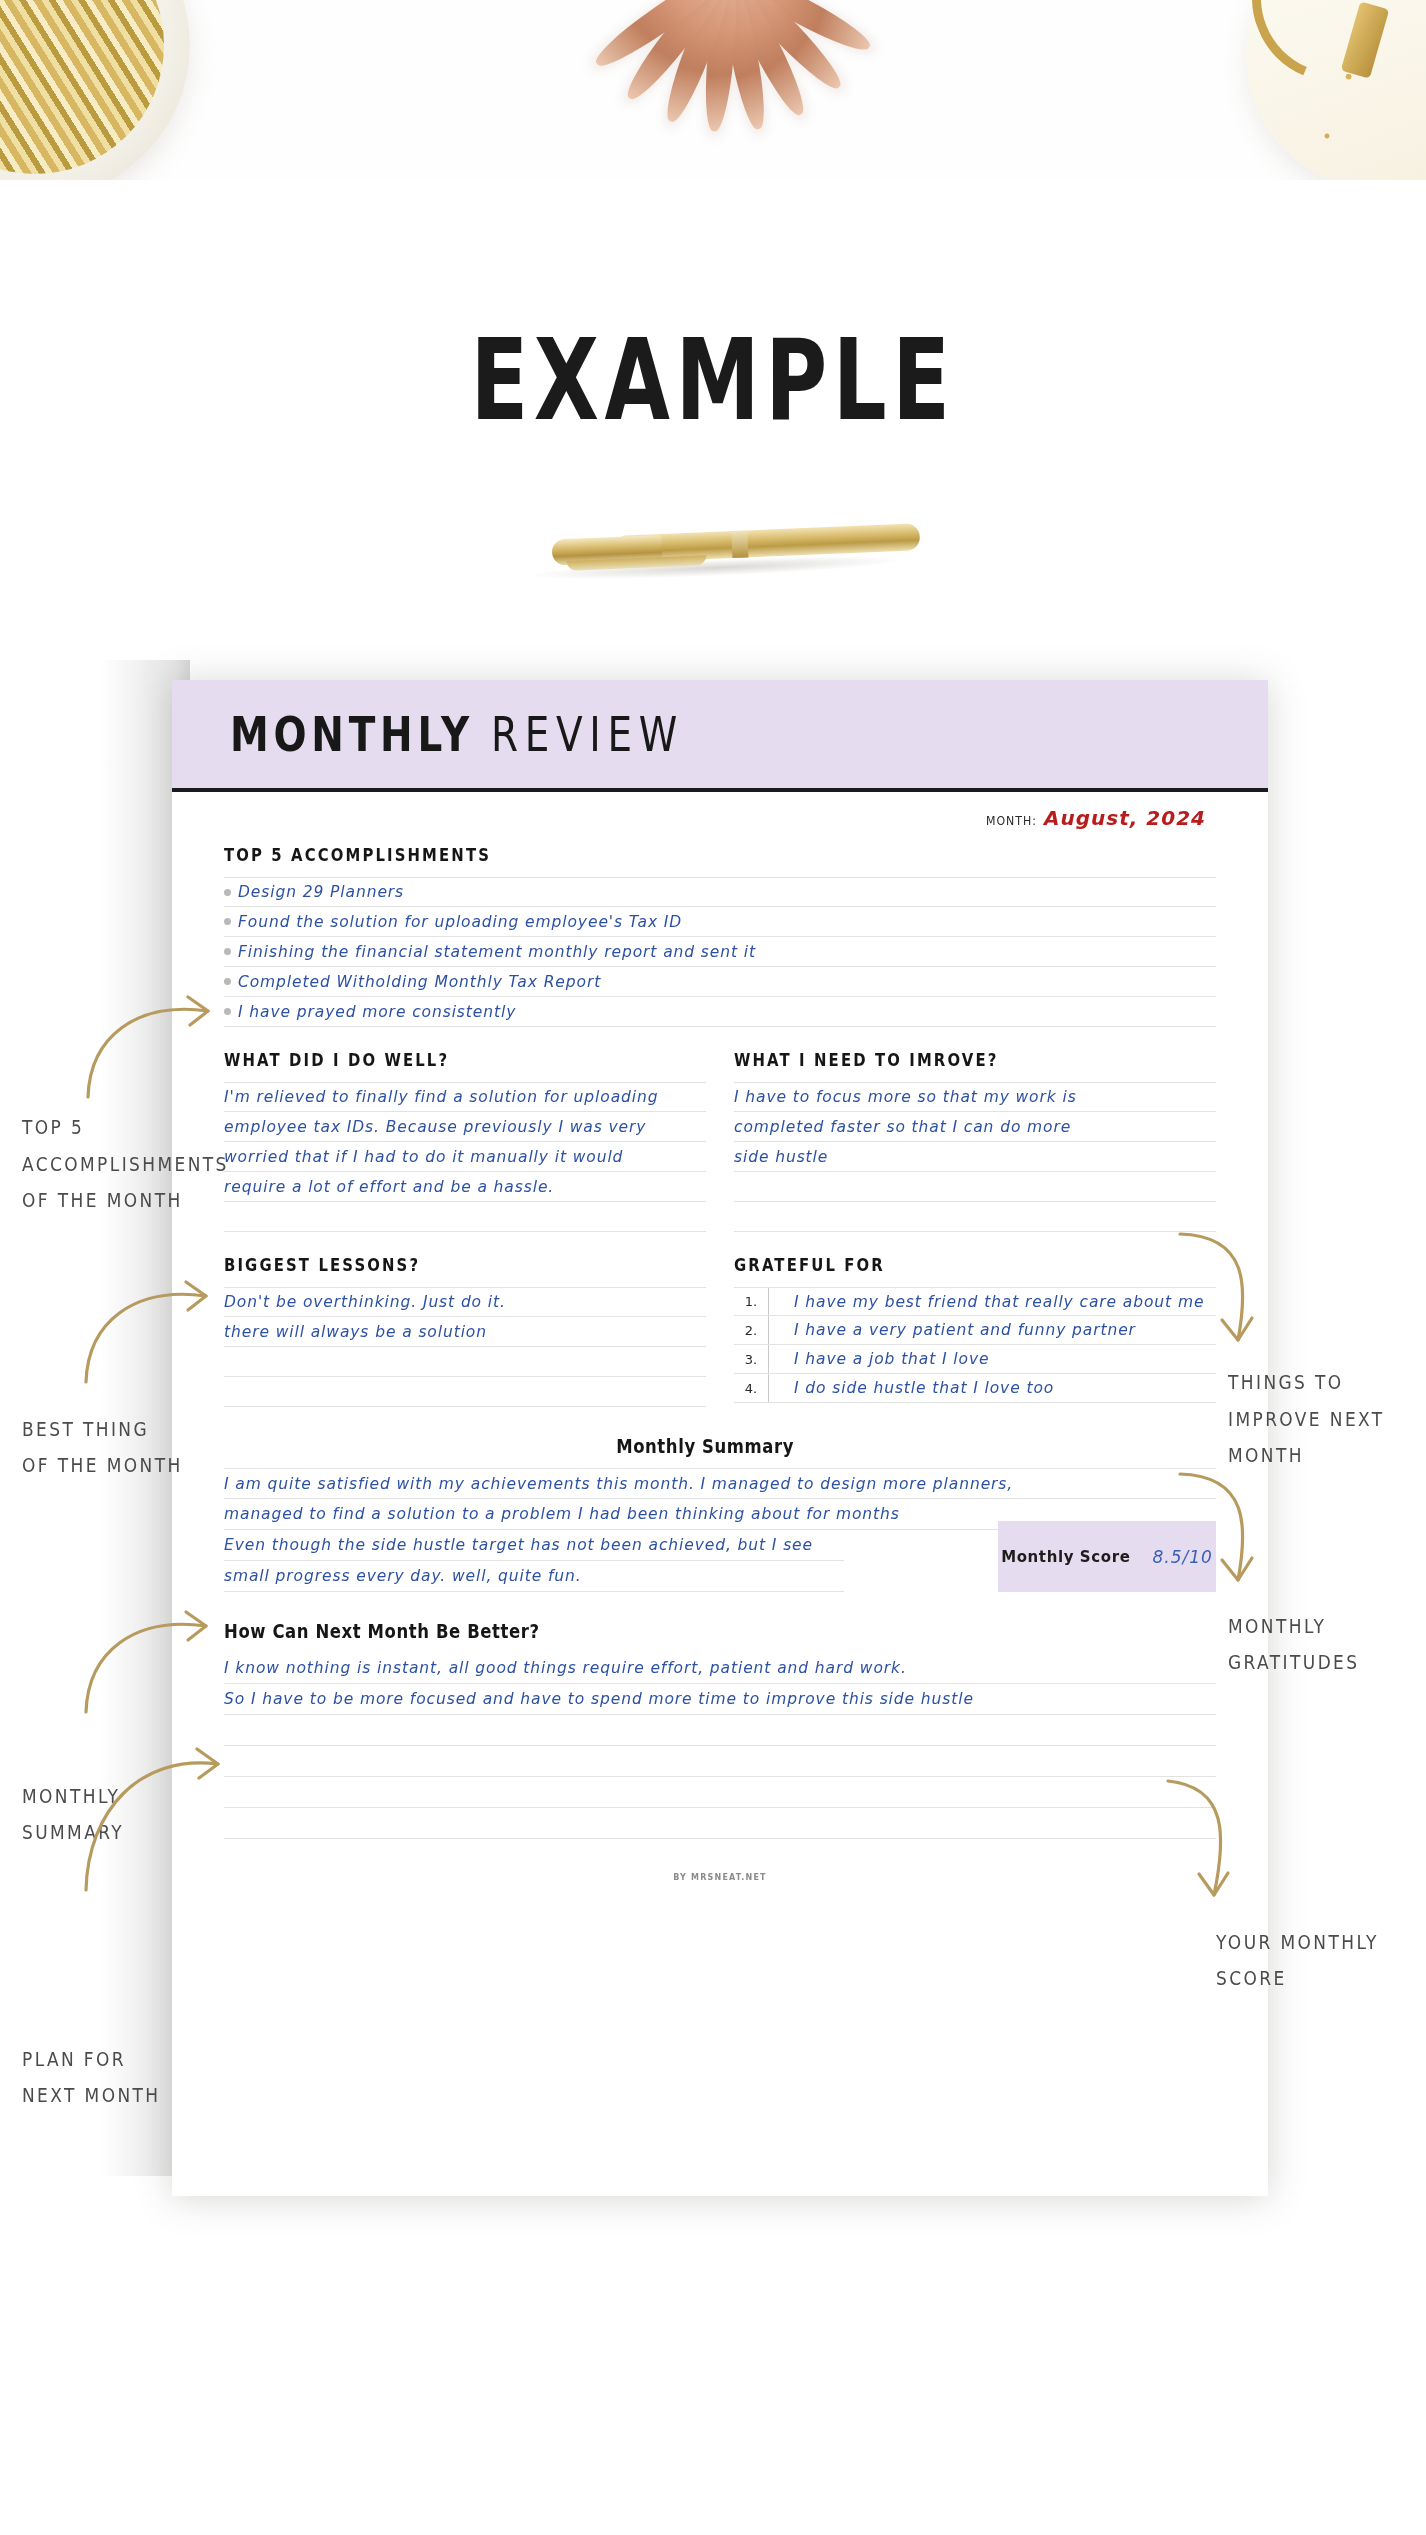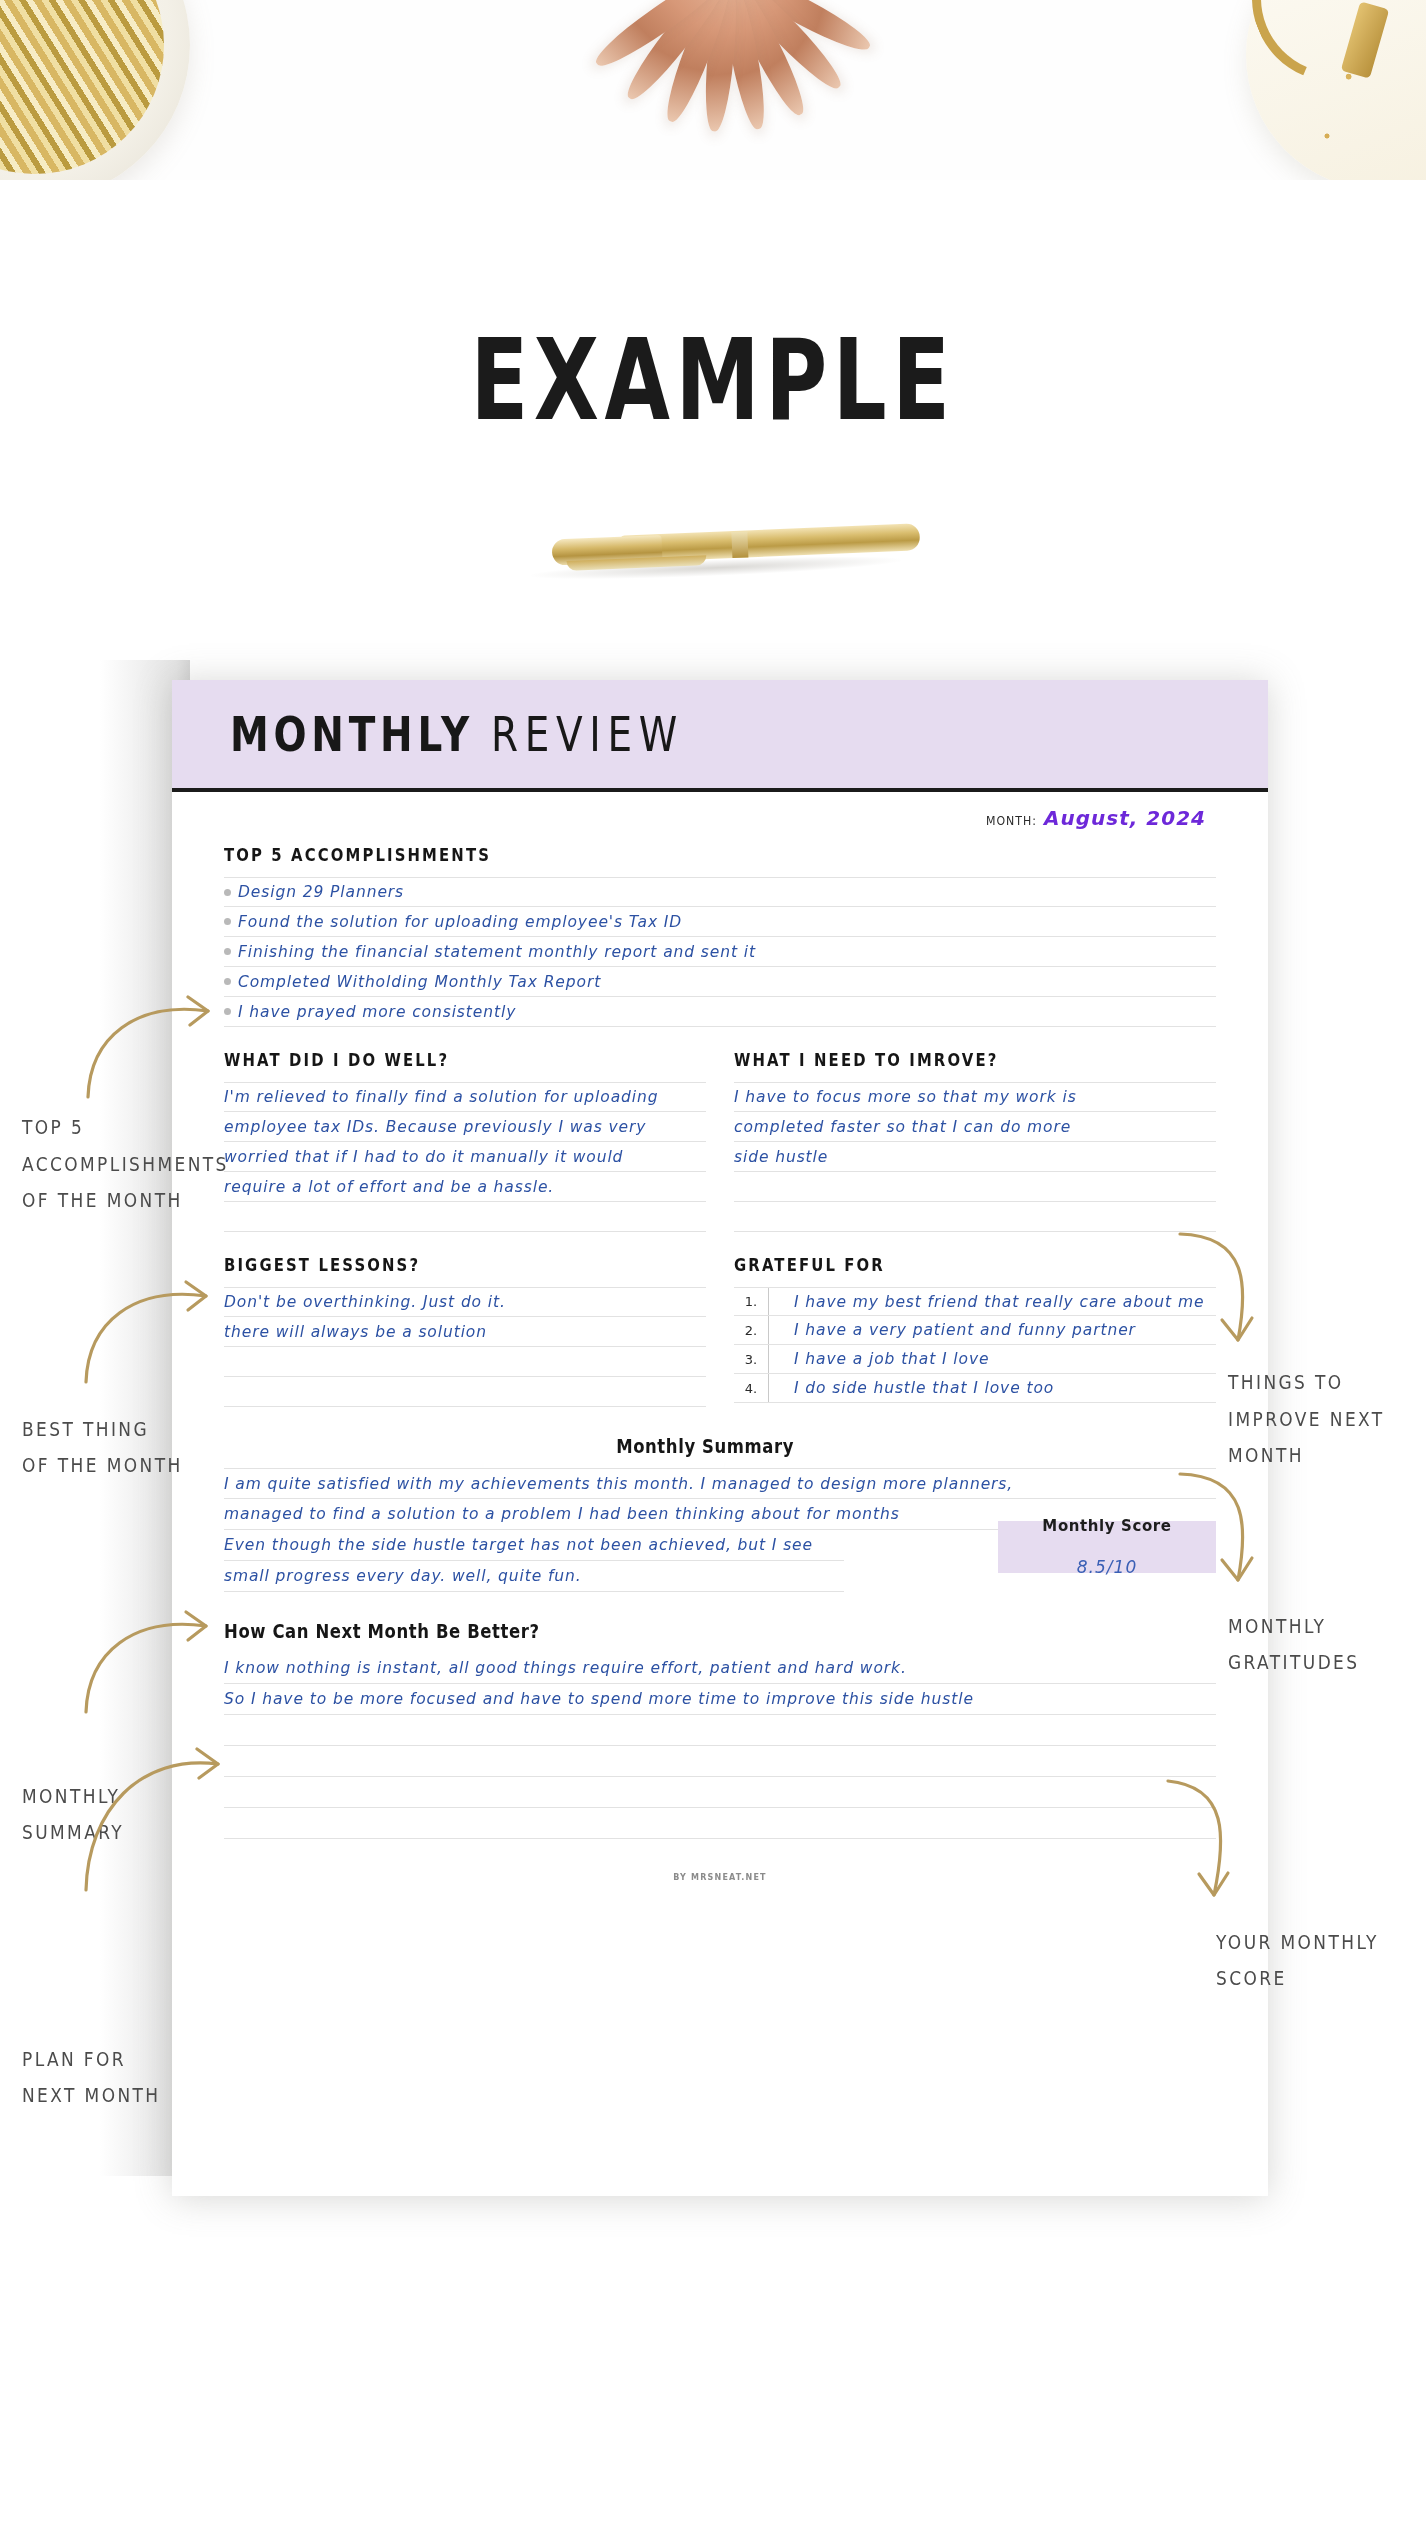--- a/index.html
+++ b/index.html
@@ -185,21 +185,21 @@
     font-size: 11px;
     letter-spacing: 1px;
     color: #2a2a2a;
     transform: scaleY(1.12);
   }
   .month-value {
     font-family: "DejaVu Sans", sans-serif;
     font-style: italic;
     font-size: 20px;
     font-weight: 700;
-    color: #6d28d9;
+    color: #b91c1c;
     letter-spacing: 1px;
   }
 
   .body-area { padding: 18px 52px 0 52px; }
 
   .sec-head {
     font-family: "DejaVu Sans", sans-serif;
     font-size: 15.5px;
     font-weight: 700;
     letter-spacing: 2.2px;
@@ -272,24 +272,24 @@
     align-items: center;
     flex: 1;
     overflow: hidden;
   }
 
   .summary-block { margin-top: 30px; position: relative; text-align: center; }
 
   .score-box {
     position: absolute;
     right: 0; top: 84px;
-    width: 218px; height: 52px;
+    width: 218px; height: 71px;
     background: #e6dcf0;
     display: flex;
-    flex-direction: column;
+    flex-direction: row;
     align-items: center;
     justify-content: center;
     gap: 22px;
   }
   .score-title {
     font-family: "DejaVu Sans", sans-serif;
     font-size: 15px;
     font-weight: 700;
     letter-spacing: .6px;
     color: #1d1d1d;

